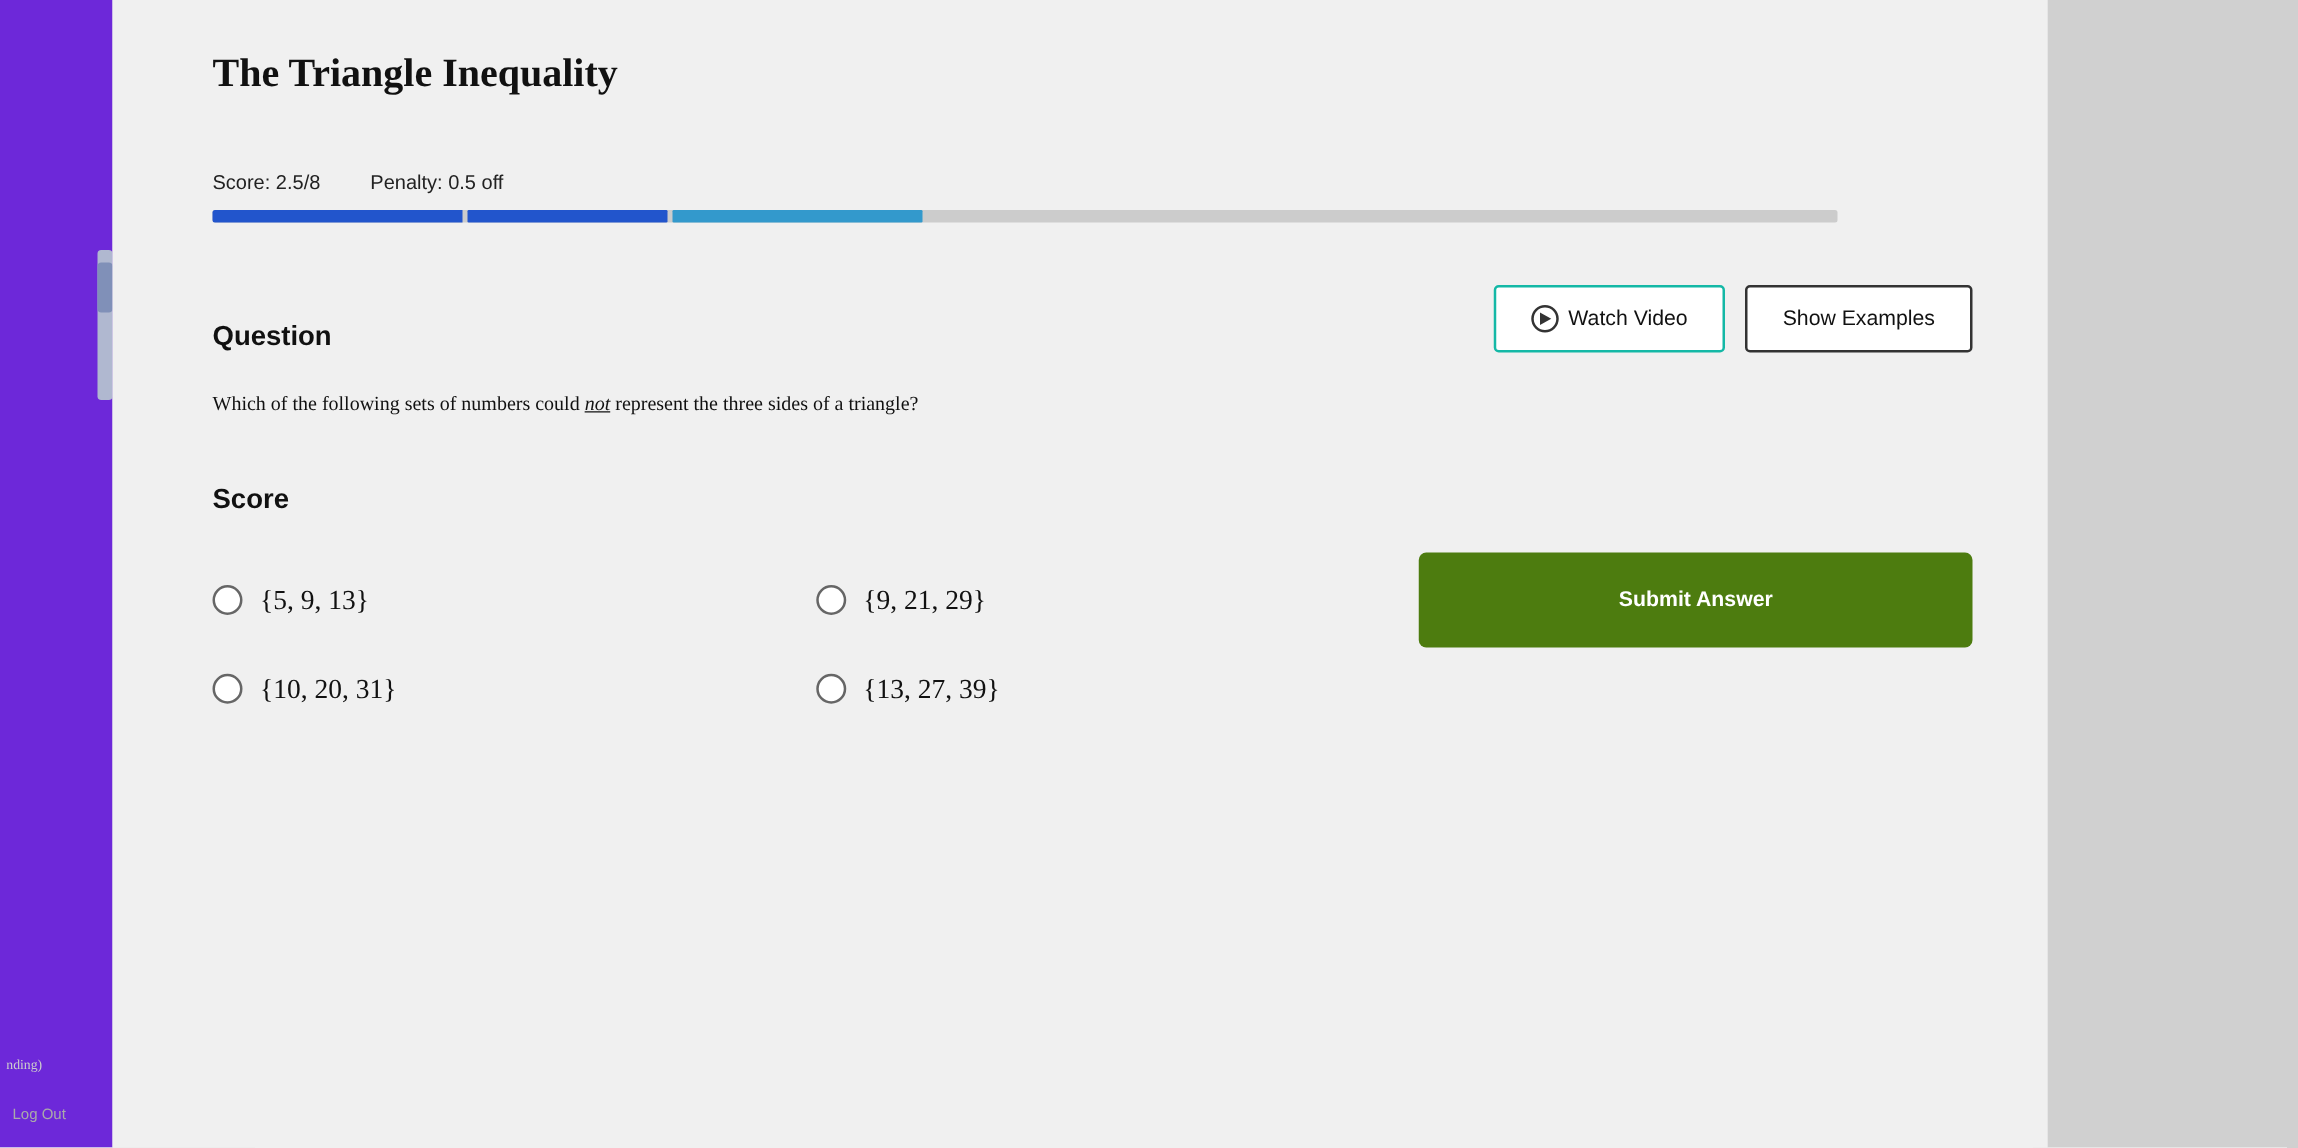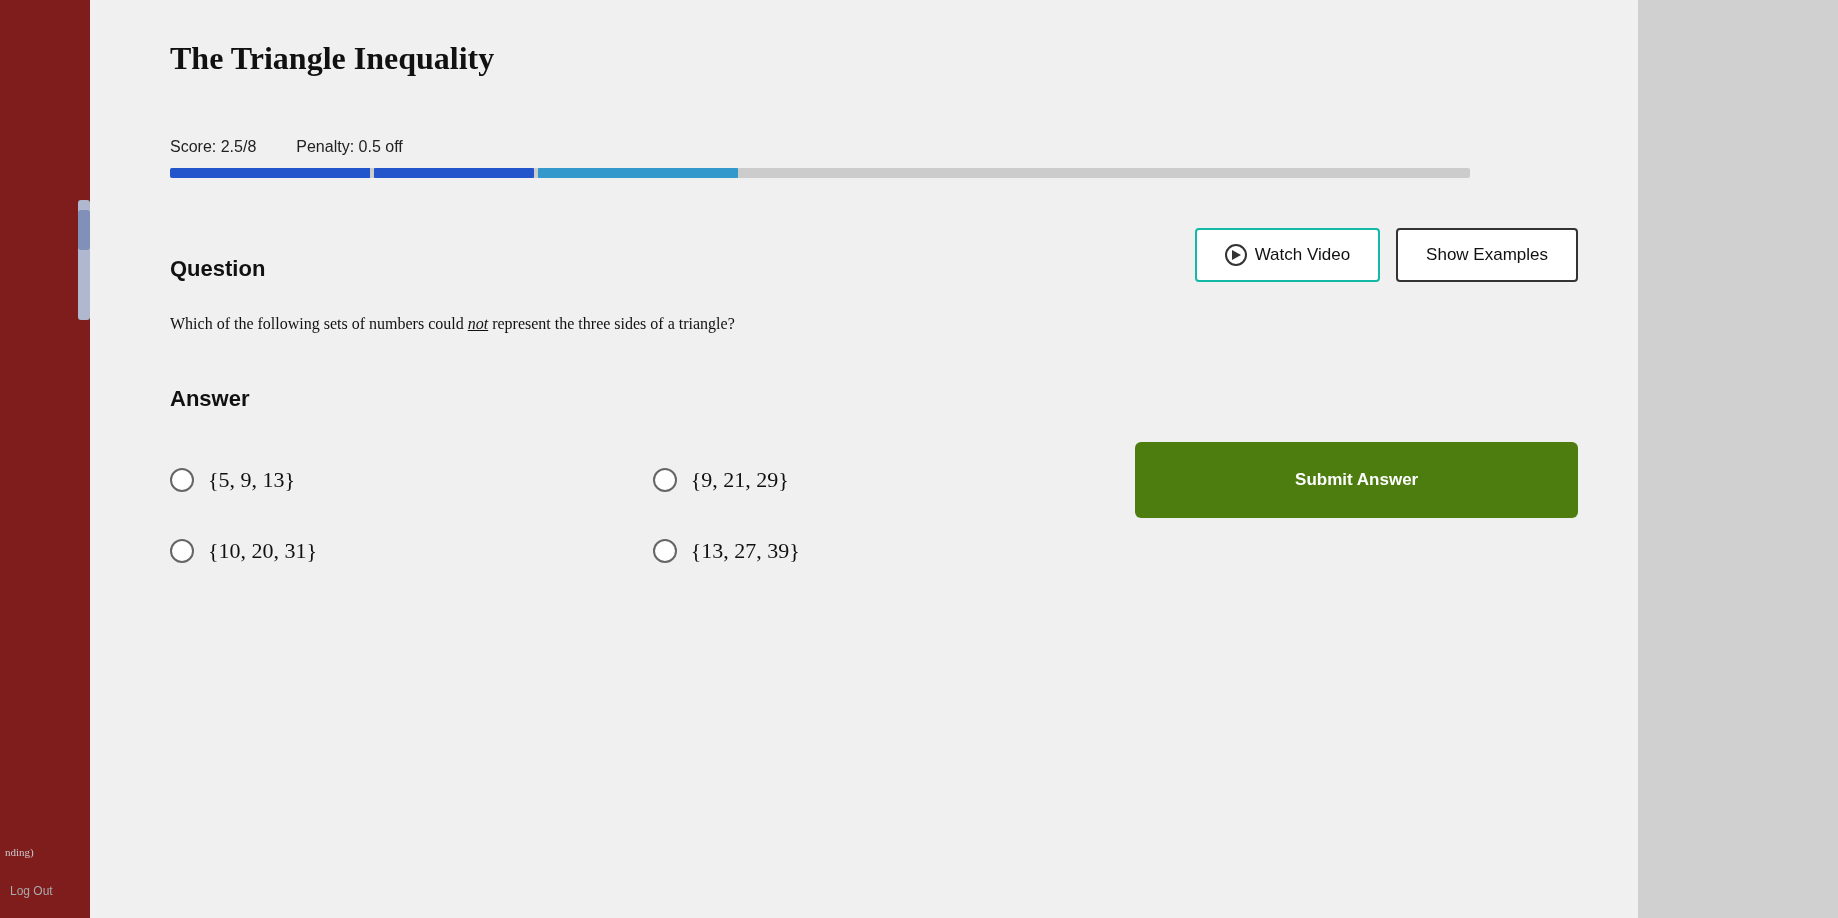--- a/index.html
+++ b/index.html
@@ -12,21 +12,21 @@
       font-family: Georgia, 'Times New Roman', serif;
       background: #e8e8e8;
       display: flex;
       width: 1838px;
       min-height: 918px;
       overflow: hidden;
     }
 
     .sidebar {
       width: 90px;
-      background: #7f1d1d;
+      background: #6d28d9;
       min-height: 918px;
       display: flex;
       flex-direction: column;
       align-items: center;
       position: relative;
       flex-shrink: 0;
     }
 
     .sidebar-scroll {
       width: 12px;
@@ -301,21 +301,21 @@
       <button class="btn-show-examples">
         <span>Show Examples</span>
       </button>
     </div>
   </div>
 
   <p class="question-text">
     <span>Which of the following sets of numbers could </span><em>not</em><span> represent the three sides of a triangle?</span>
   </p>
 
-  <div class="answer-label">Answer</div>
+  <div class="answer-label">Score</div>
 
   <div class="answer-grid">
 
     <label class="answer-option">
       <div class="radio-circle"></div>
       <span>{5, 9, 13}</span>
     </label>
 
     <label class="answer-option">
       <div class="radio-circle"></div>

